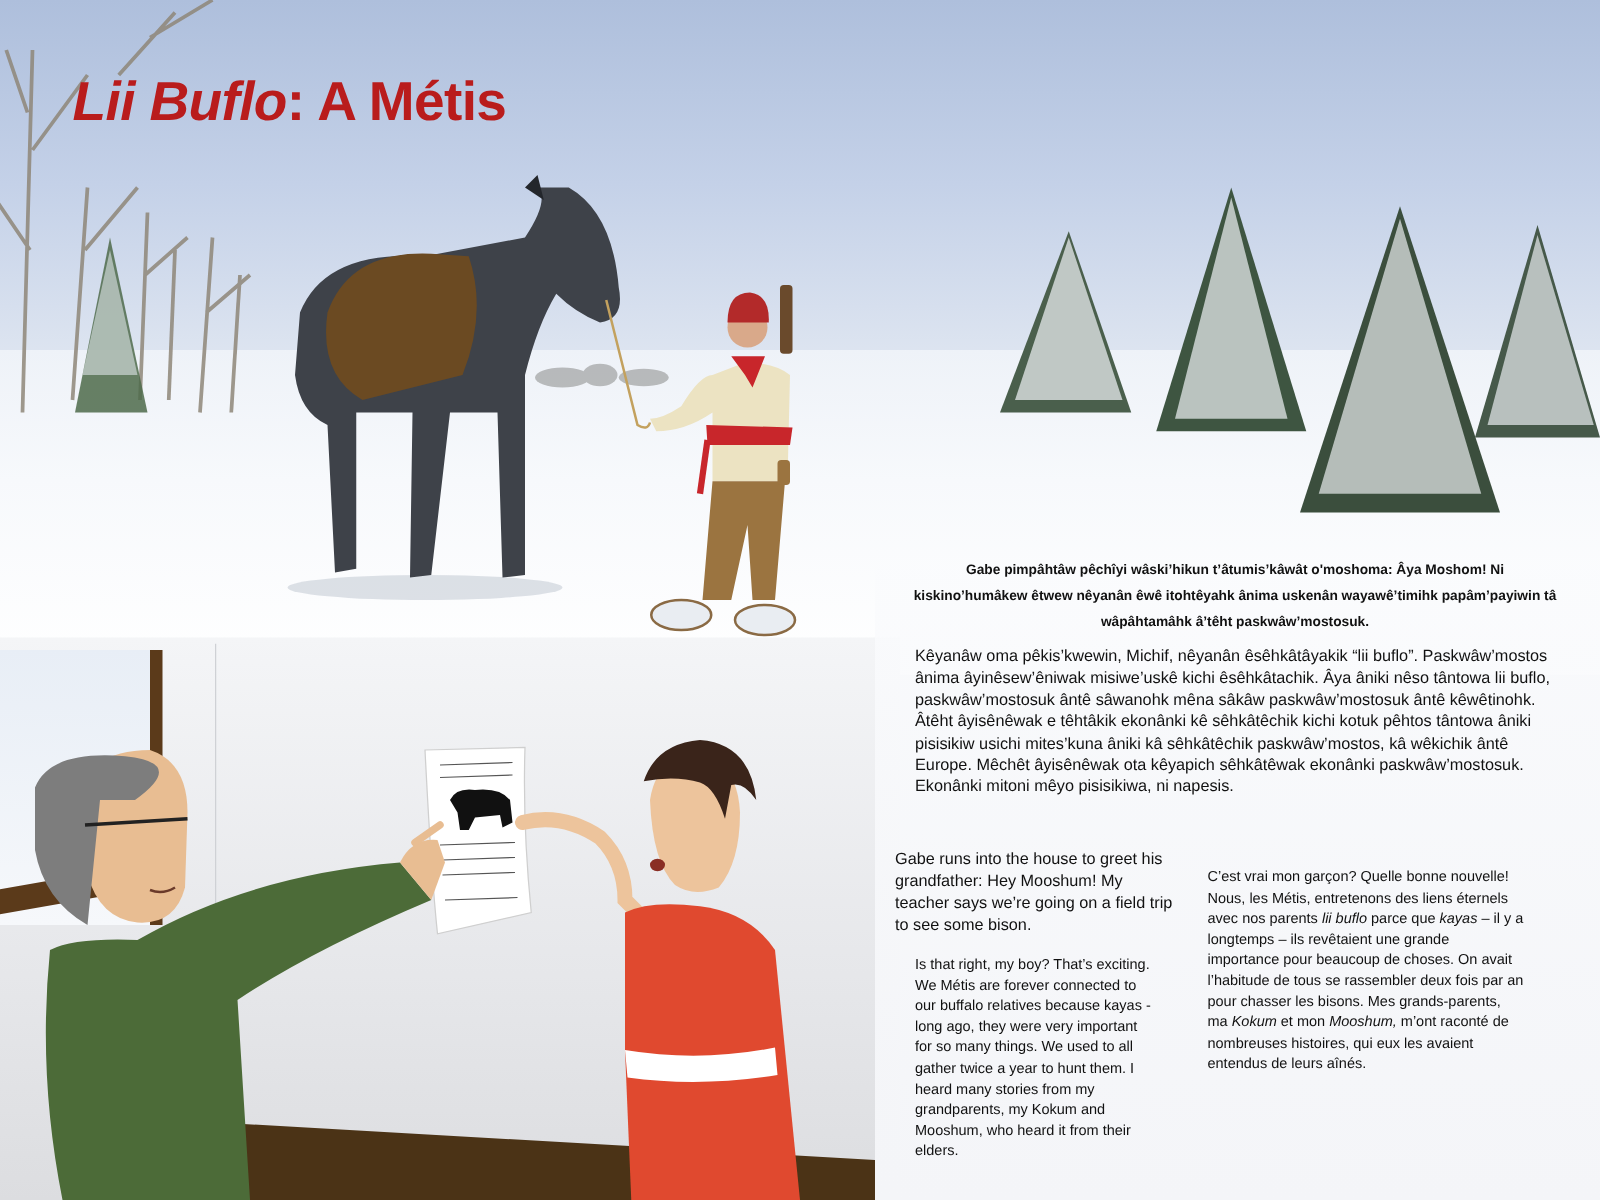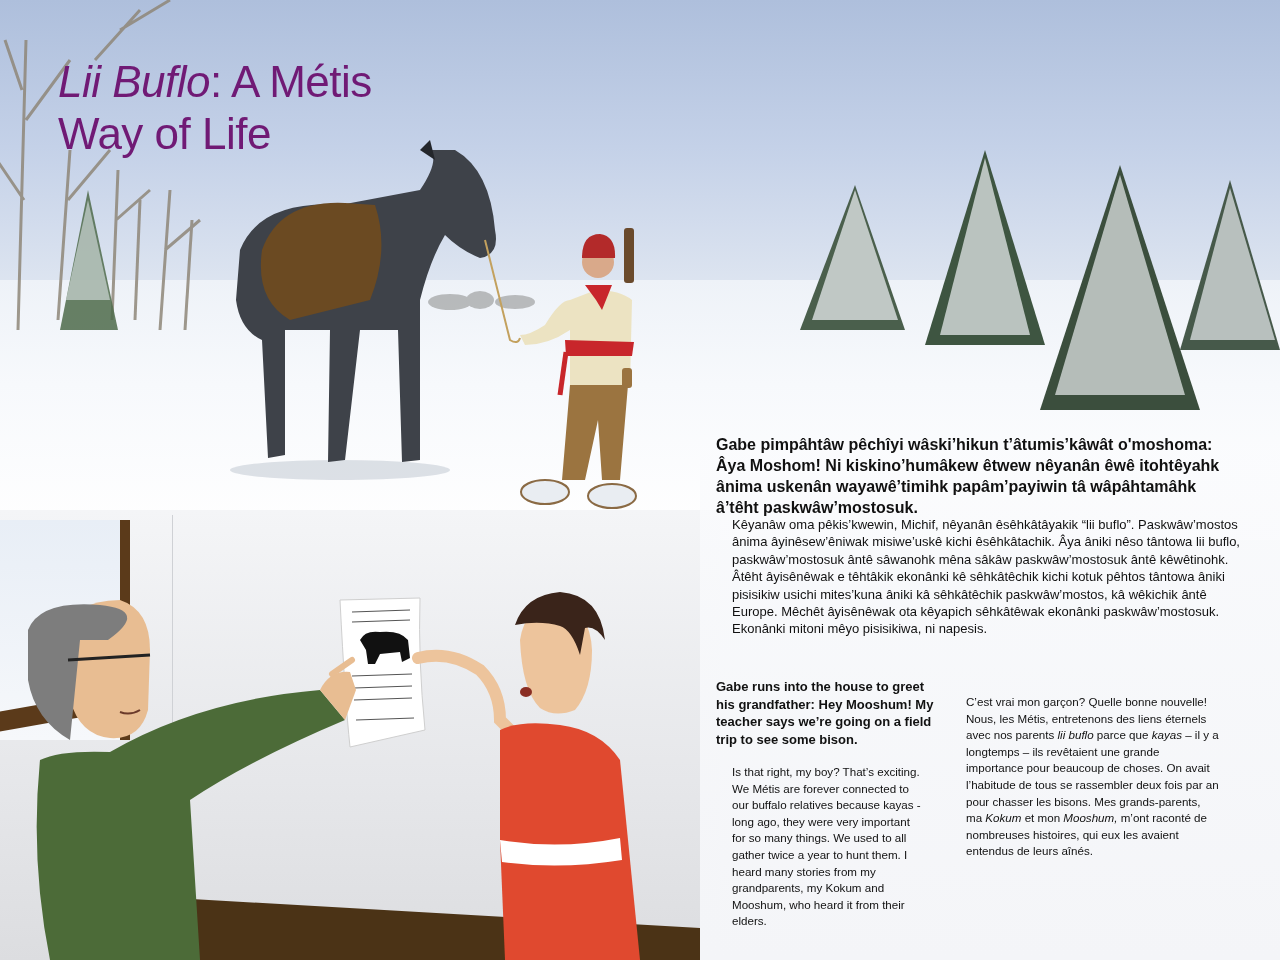--- a/index.html
+++ b/index.html
@@ -40,35 +40,35 @@
   }
   .floor {
     position: absolute; left: 140px; top: 880px; width: 560px; height: 80px;
     background: #4b3316;
     clip-path: polygon(0 20%, 100% 60%, 100% 100%, 0 100%);
   }
   .svg-layer { position: absolute; left: 0; top: 0; }
 
   .title {
     position: absolute; left: 58px; top: 56px; margin: 0;
-    font-size: 44px; line-height: 52px; font-weight: 400; letter-spacing: -0.5px; color: #701a75;
+    font-size: 44px; line-height: 52px; font-weight: 700; letter-spacing: -0.5px; color: #b91c1c;
   }
   .title em { font-style: italic; }
 
   .text-block { position: absolute; left: 716px; width: 520px; color: #111; }
   .lead {
-    top: 434px; font-size: 16px; line-height: 21px; font-weight: 700; margin: 0;
+    top: 434px; font-size: 11px; line-height: 21px; font-weight: 700; margin: 12px; text-align: center;
   }
   .body-michif {
     top: 500px; font-size: 13px; line-height: 17.4px; margin: 16px;
   }
   .col { position: absolute; top: 678px; }
   .col-en { left: 716px; width: 225px; }
   .col-fr { left: 950px; width: 285px; }
-  .col h3 { margin: 0 0 3px 0; font-size: 13px; line-height: 17.5px; font-weight: 700; }
+  .col h3 { margin: 0 0 3px 0; font-size: 13px; line-height: 17.5px; font-weight: 400; }
   .col p { margin: 16px; font-size: 11.6px; line-height: 16.6px; }
   .col i { font-style: italic; }
 </style>
 </head>
 <body>
 
 <div class="scene">
   <div class="sky"></div>
   <div class="snowfield"></div>
 
@@ -166,21 +166,21 @@
       <path d="M500 840 Q560 850 620 838 L622 860 Q560 870 502 862 Z" fill="#ffffff"></path>
       <path d="M520 640 Q525 605 560 604 Q590 610 592 650 Q592 690 575 710 Q555 718 540 708 Q522 690 520 640 Z" fill="#edc49c"></path>
       <path d="M515 625 Q525 595 560 592 Q600 595 605 640 Q595 625 585 628 L580 655 Q572 630 560 626 Q540 620 515 625 Z" fill="#3a241a"></path>
       <ellipse cx="526" cy="692" rx="6" ry="5" fill="#8a2e24"></ellipse>
     </g>
   </svg>
 
   <div class="text-panel-bg"></div>
 </div>
 
-<h1 class="title"><em>Lii Buflo</em><span>: A Métis</span><br><span>Way of Life</span></h1>
+<h1 class="title"><em>Lii Buflo</em><span>: A Métis</span><br></h1>
 
 <p class="text-block lead">Gabe pimpâhtâw pêchîyi wâski’hikun t’âtumis’kâwât o'moshoma: Âya Moshom! Ni kiskino’humâkew êtwew nêyanân êwê itohtêyahk ânima uskenân wayawê’timihk papâm’payiwin tâ wâpâhtamâhk â’têht paskwâw’mostosuk.</p>
 
 <p class="text-block body-michif">Kêyanâw oma pêkis’kwewin, Michif, nêyanân êsêhkâtâyakik “lii buflo”. Paskwâw’mostos ânima âyinêsew’êniwak misiwe’uskê kichi êsêhkâtachik. Âya âniki nêso tântowa lii buflo, paskwâw’mostosuk ântê sâwanohk mêna sâkâw paskwâw’mostosuk ântê kêwêtinohk. Âtêht âyisênêwak e têhtâkik ekonânki kê sêhkâtêchik kichi kotuk pêhtos tântowa âniki pisisikiw usichi mites’kuna âniki kâ sêhkâtêchik paskwâw’mostos, kâ wêkichik ântê Europe. Mêchêt âyisênêwak ota kêyapich sêhkâtêwak ekonânki paskwâw’mostosuk. Ekonânki mitoni mêyo pisisikiwa, ni napesis.</p>
 
 <div class="col col-en">
   <h3>Gabe runs into the house to greet his grandfather: Hey Mooshum! My teacher says we’re going on a field trip to see some bison.</h3>
   <p>Is that right, my boy? That’s exciting. We Métis are forever connected to our buffalo relatives because kayas - long ago, they were very important for so many things. We used to all gather twice a year to hunt them. I heard many stories from my grandparents, my Kokum and Mooshum, who heard it from their elders.</p>
 </div>
 

